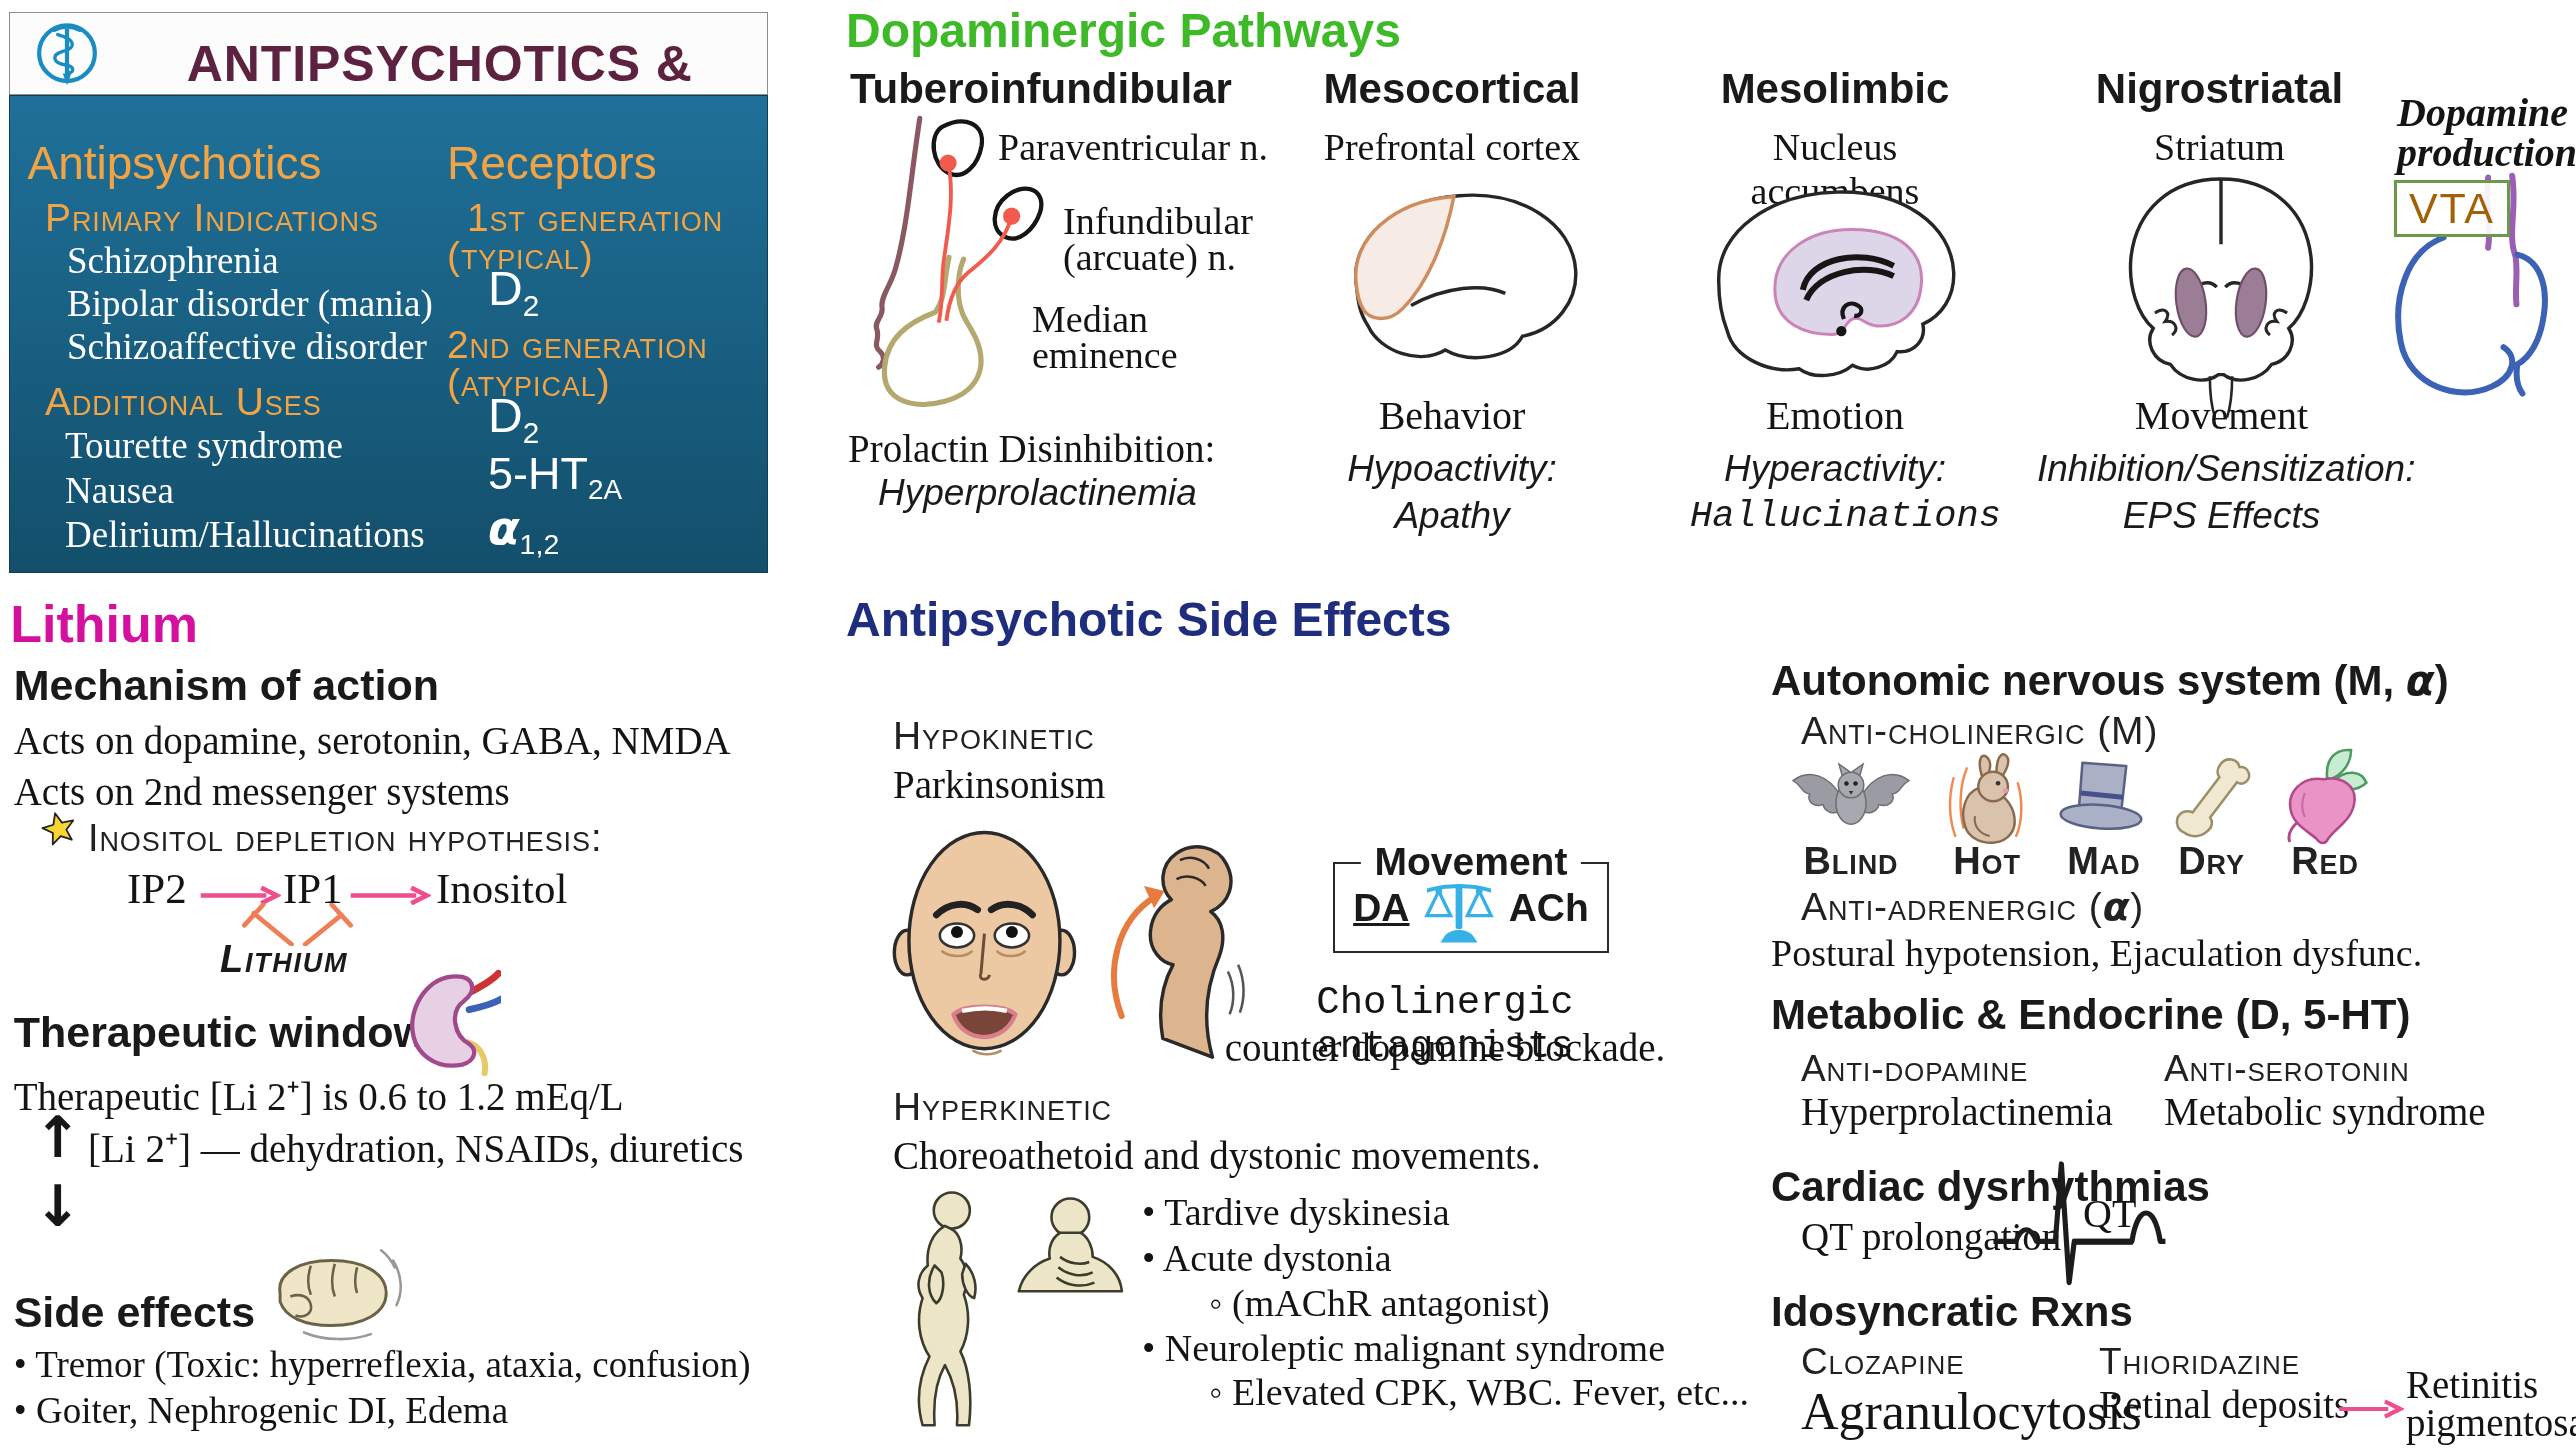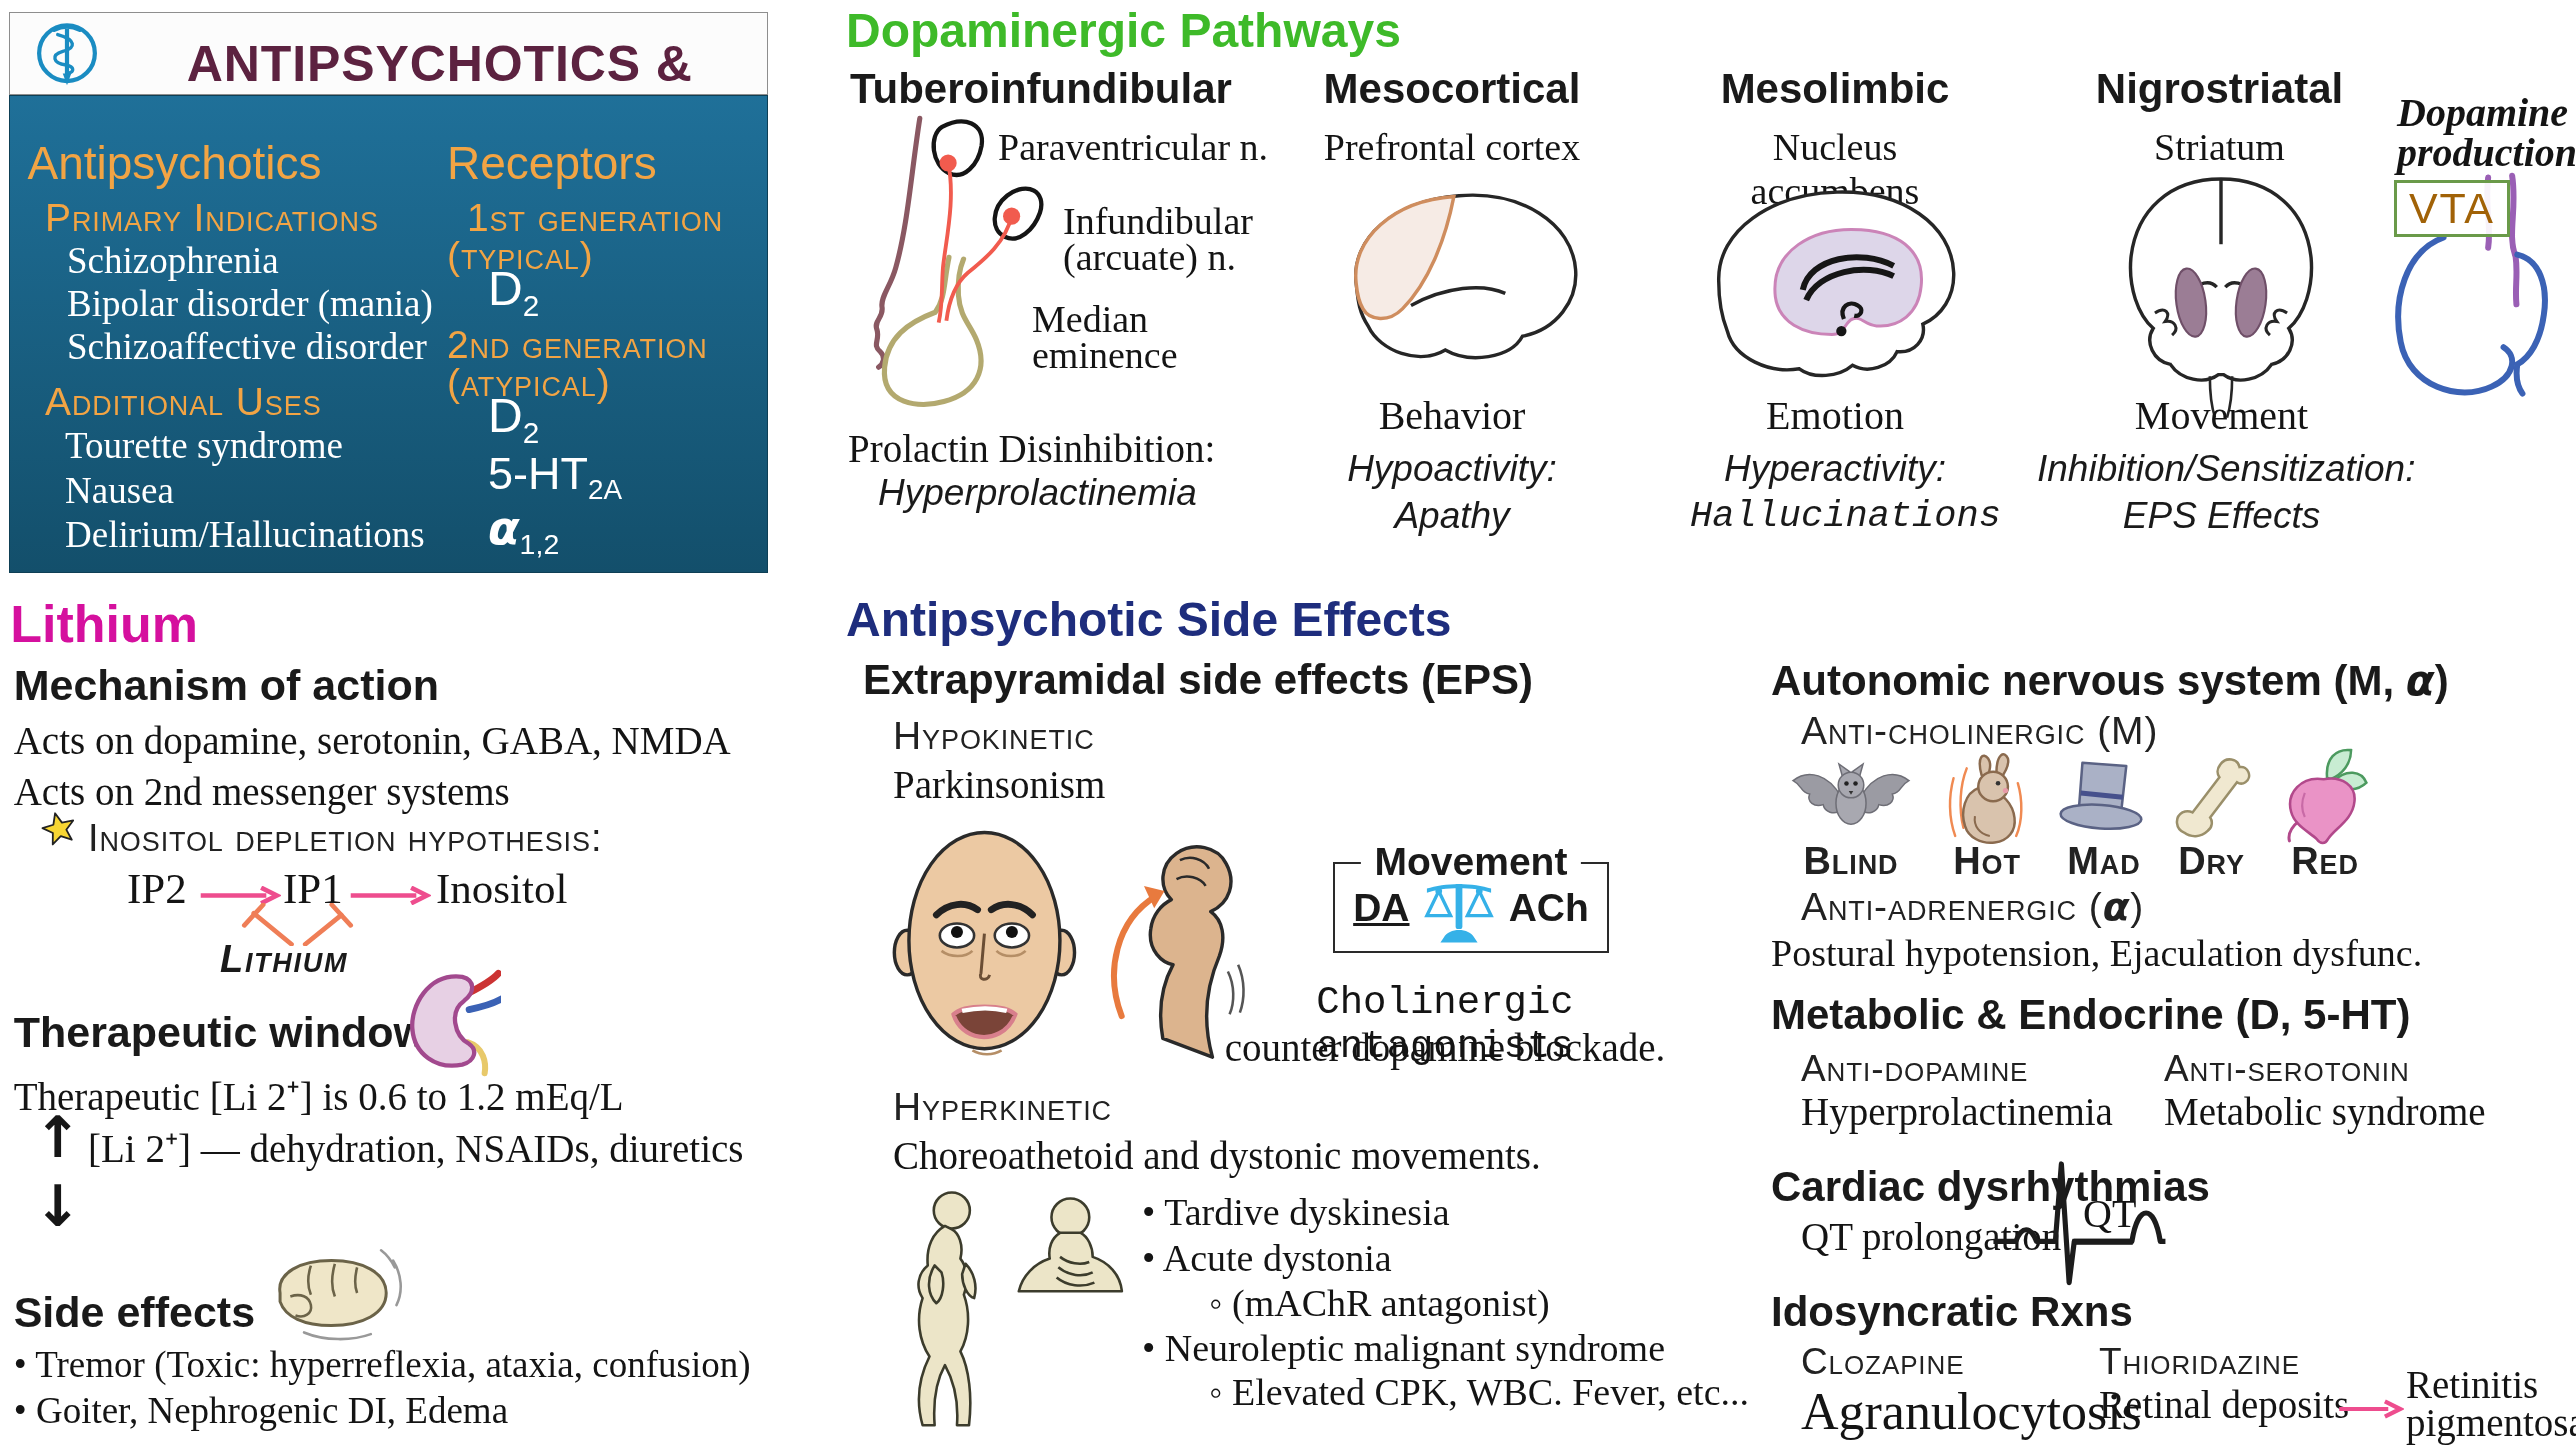--- a/index.html
+++ b/index.html
@@ -214,21 +214,20 @@
       <path d="M160 24 C170 40 172 60 164 76 M146 12 C154 18 158 24 162 32 M56 108 C80 118 112 118 134 110" stroke="#999" stroke-width="3" fill="none" stroke-linecap="round"></path>
       <path d="M28 62 C24 38 52 24 88 24 C124 24 152 38 152 62 C152 86 124 100 88 100 C56 100 34 90 28 72 Z" fill="#efe6c8" stroke="#6b6348" stroke-width="3.5"></path>
       <path d="M64 30 C60 42 60 54 64 64 M92 28 C88 42 88 56 92 66 M118 32 C115 44 115 54 118 62" stroke="#6b6348" stroke-width="3" fill="none"></path>
       <path d="M40 66 C52 62 62 66 64 76 C66 86 56 92 46 88" stroke="#6b6348" stroke-width="3" fill="none"></path>
     </svg>
   </div>
   <div class="abs serif bullet" style="left:13.7px;top:1343px;font-size:37px;">Tremor (Toxic: hyperreflexia, ataxia, confusion)</div>
   <div class="abs serif bullet" style="left:13.7px;top:1389px;font-size:37px;">Goiter, Nephrogenic DI, Edema</div>
 
   <div class="abs" style="left:846px;top:592px;font-size:48px;font-weight:700;color:#1e2d7d;">Antipsychotic Side Effects</div>
-  <div class="abs" style="left:863px;top:656px;font-size:42px;font-weight:600;">Extrapyramidal side effects (EPS)</div>
   <div class="abs sc" style="left:893px;top:714px;font-size:39px;color:#222;">Hypokinetic</div>
   <div class="abs serif" style="left:893px;top:762px;font-size:39px;">Parkinsonism</div>
 
   <div class="abs" style="left:883px;top:805px;">
     <svg width="202" height="266" viewBox="0 0 235 310">
       <ellipse cx="28" cy="172" rx="15" ry="26" fill="#ecc9a3" stroke="#2a2a2a" stroke-width="4"></ellipse>
       <ellipse cx="208" cy="172" rx="15" ry="26" fill="#ecc9a3" stroke="#2a2a2a" stroke-width="4"></ellipse>
       <ellipse cx="118" cy="158" rx="88" ry="126" fill="#ecc9a3" stroke="#2a2a2a" stroke-width="4"></ellipse>
       <path d="M62 128 C76 114 96 112 110 122 M126 122 C140 112 160 114 174 128" stroke="#222" stroke-width="8" fill="none" stroke-linecap="round"></path>
       <ellipse cx="86" cy="152" rx="20" ry="14" fill="#fff" stroke="#333" stroke-width="3"></ellipse>

